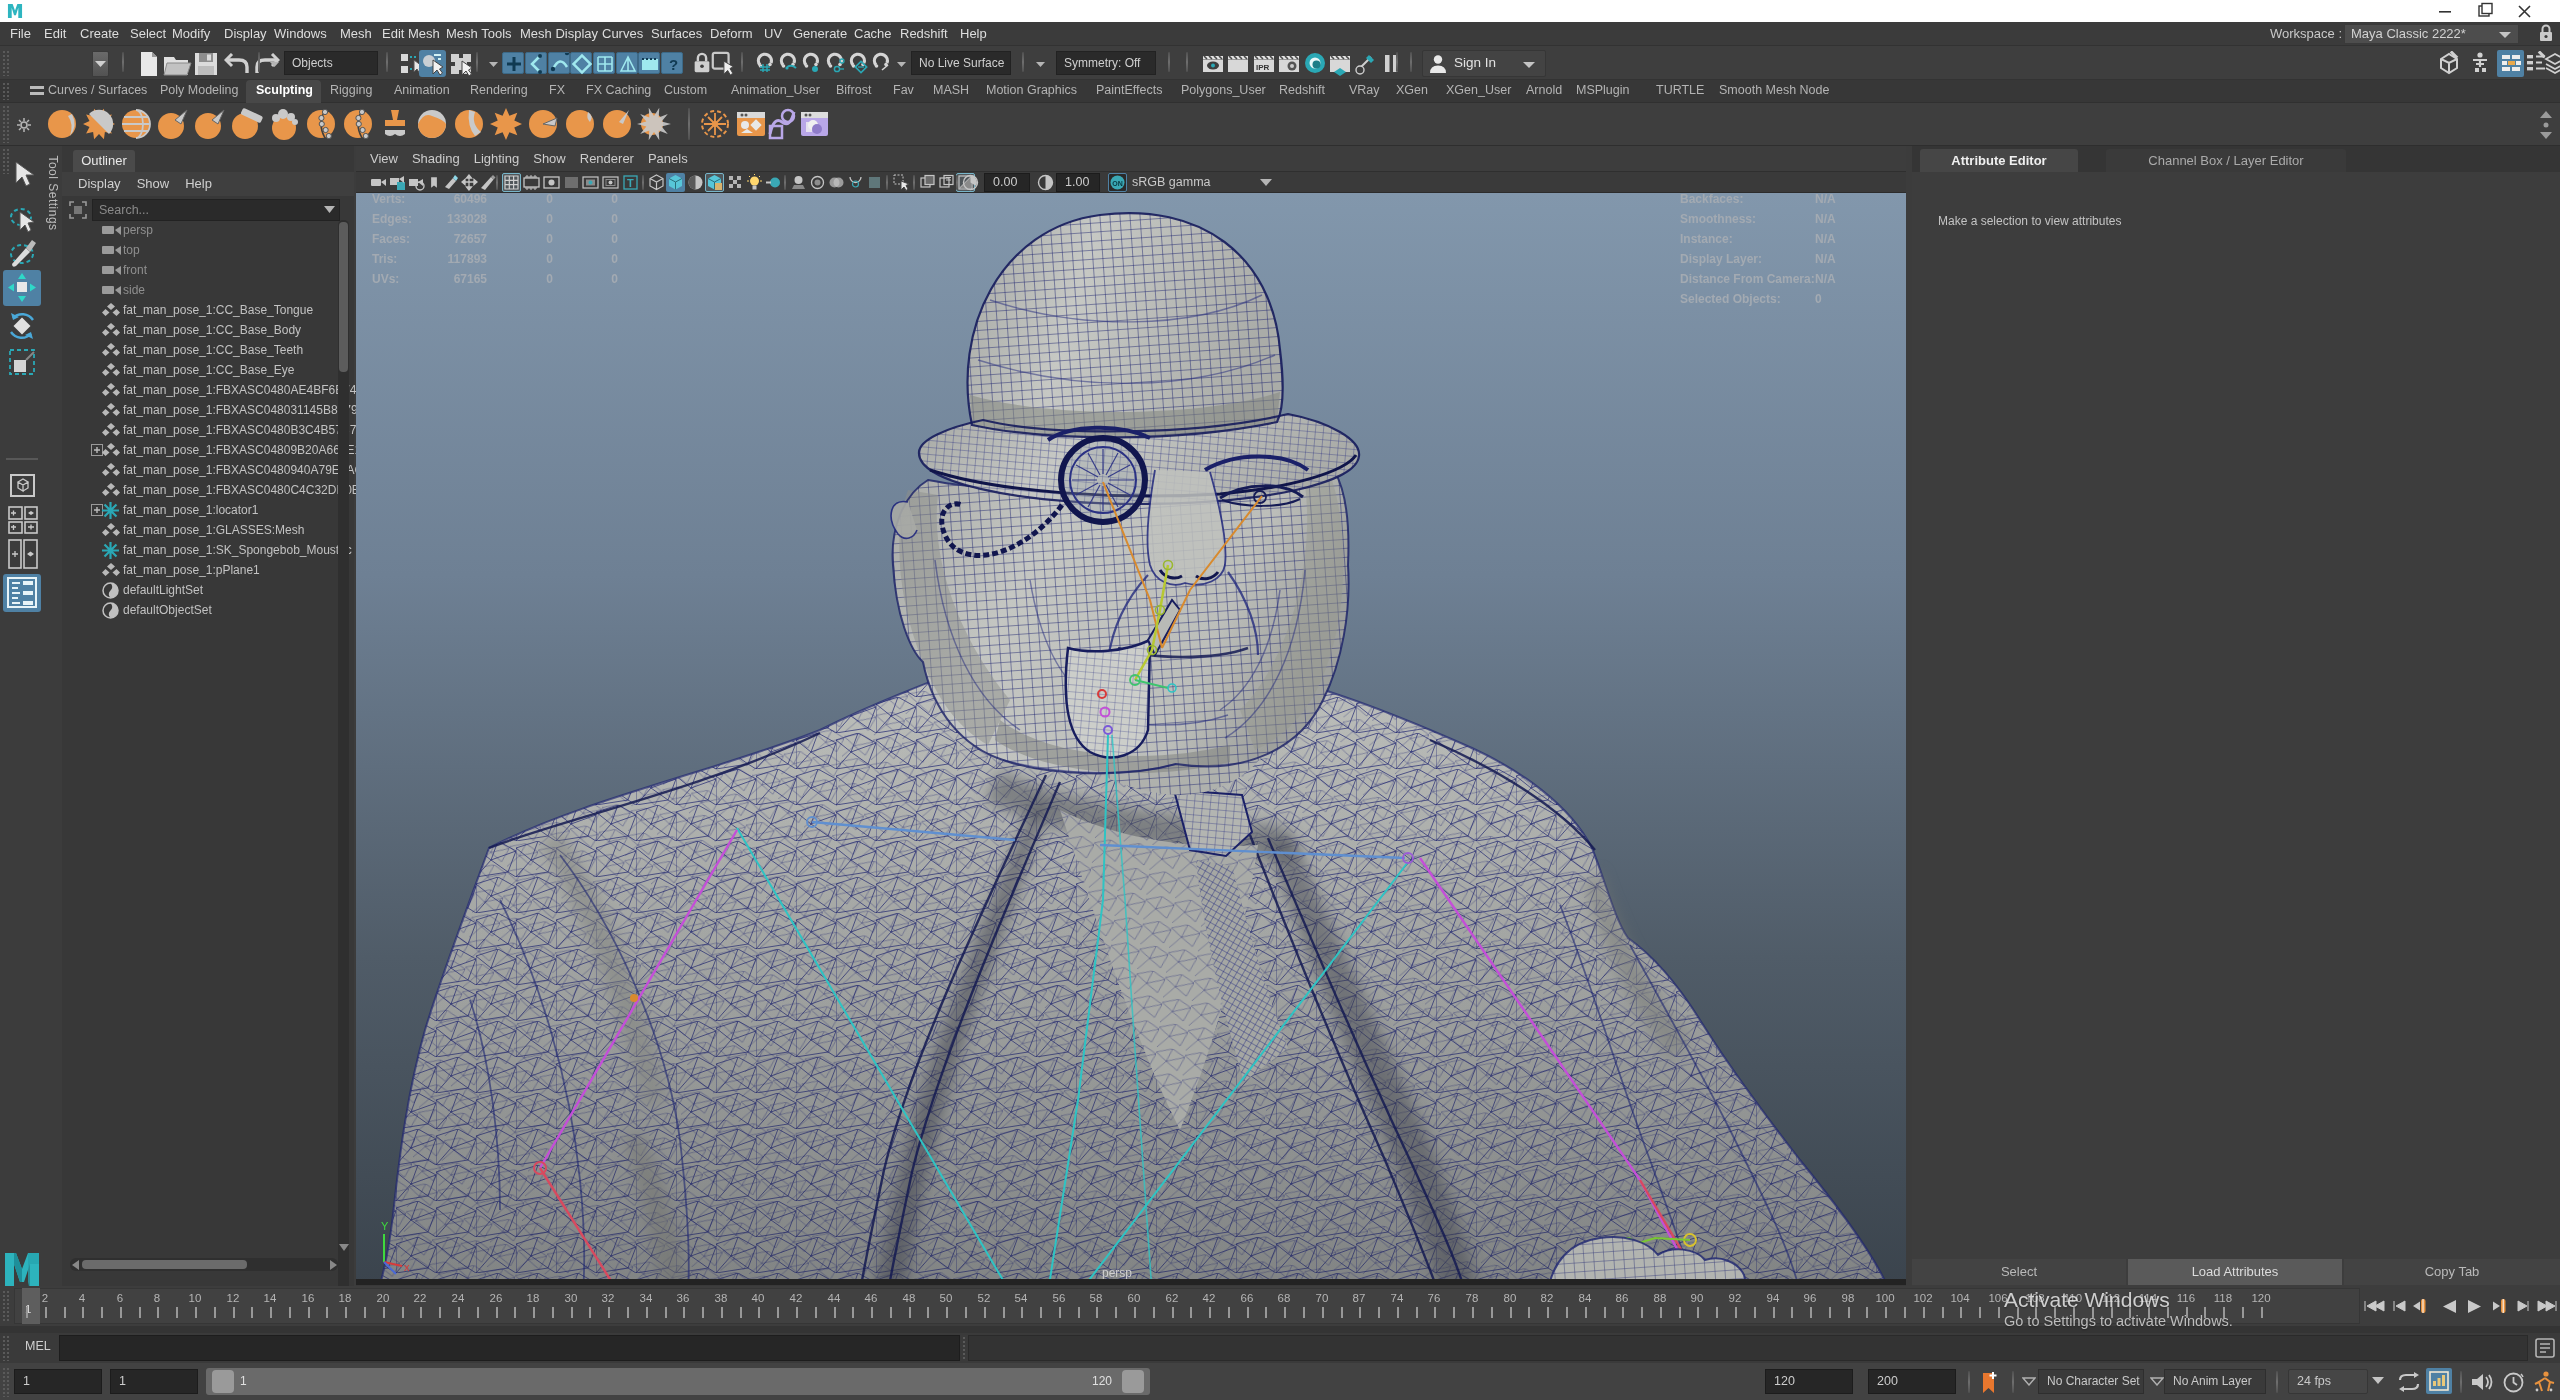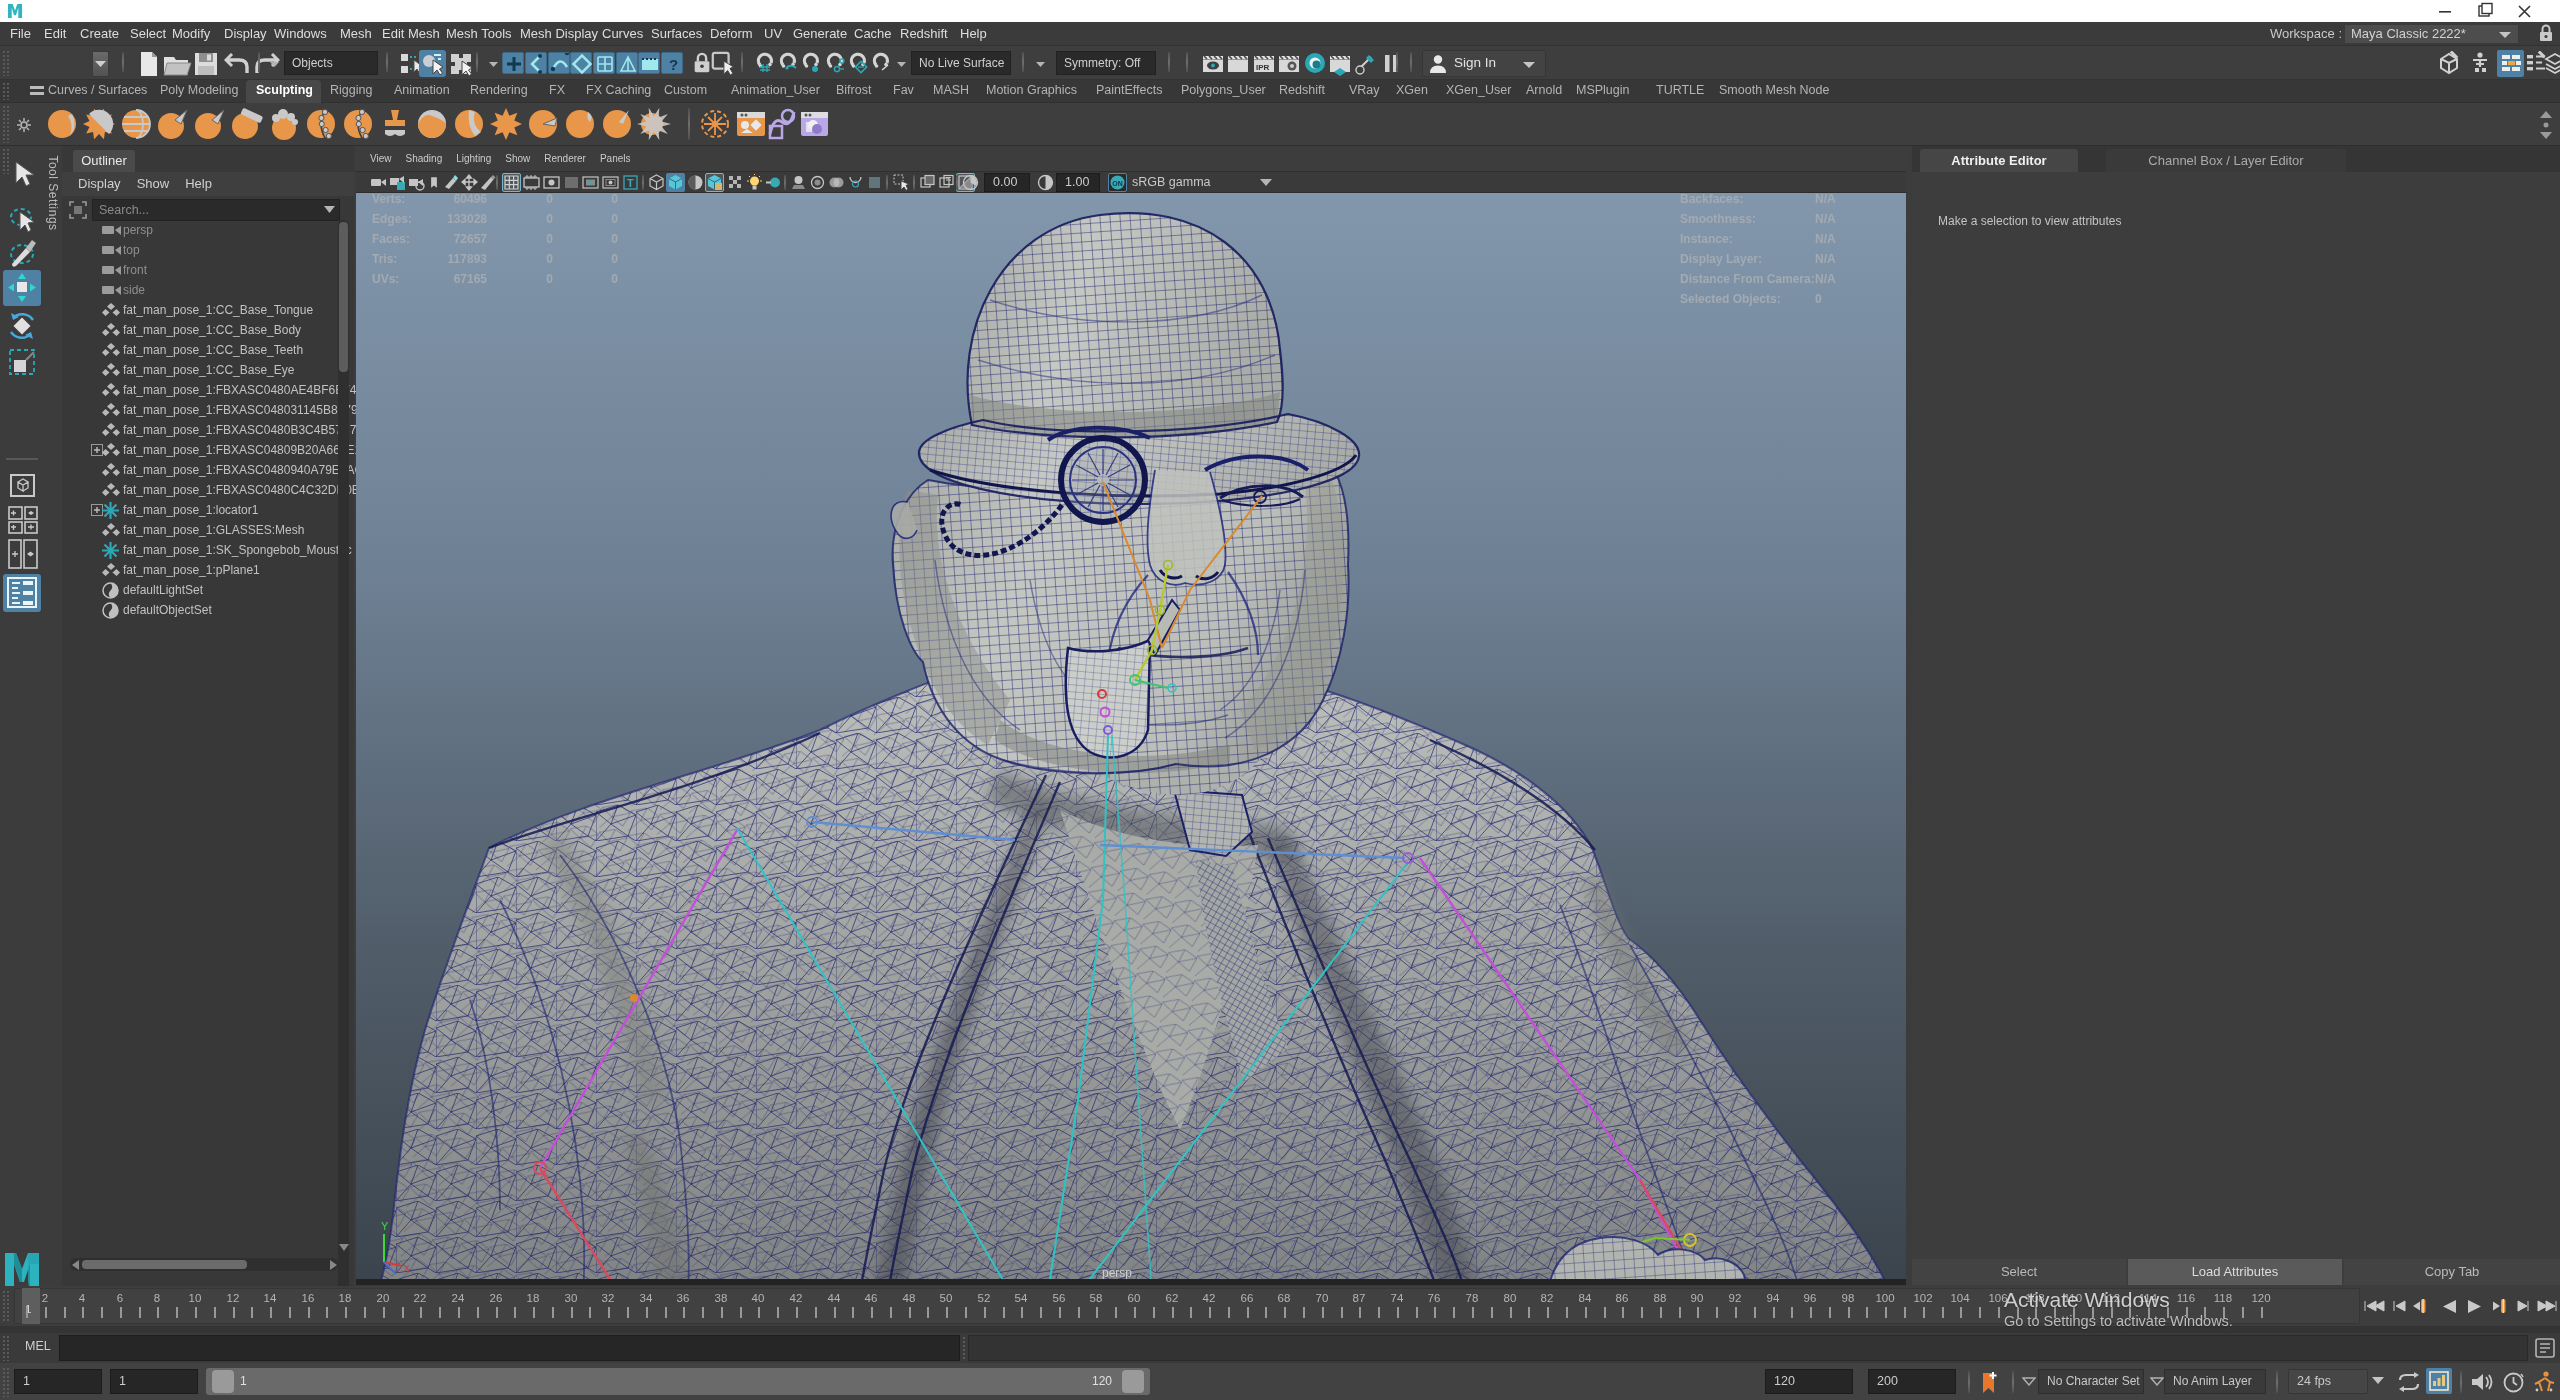--- a/index.html
+++ b/index.html
@@ -19,21 +19,21 @@
 #toolsettings{position:absolute;left:44px;top:146px;width:18px;height:1146px;background:#3c3c3c;}
 #toolsettings .vt{position:absolute;left:-31px;top:40px;width:80px;transform:rotate(90deg);font-size:12px;color:#bdbdbd;text-align:center;letter-spacing:.5px;}
 #outliner{position:absolute;left:62px;top:146px;width:292px;height:1146px;background:#383838;font-size:12.5px;}
 #outliner .tab{position:absolute;left:11px;top:4px;width:62px;height:22px;background:#4a4a4a;border-radius:3px 3px 0 0;color:#e8e8e8;text-align:center;line-height:22px;font-size:13px;}
 #outliner .menus{position:absolute;left:0px;top:26px;width:292px;height:24px;background:#3f3f3f;}
 #outliner .menus span{margin-left:16px;line-height:24px;color:#d0d0d0;font-size:13px;display:inline-block;}
 #outliner .search{position:absolute;left:30px;top:53px;width:248px;height:22px;background:#2a2a2a;border:1px solid #222;color:#8a8a8a;font-size:12.5px;line-height:20px;padding-left:6px;}
 .oli{position:absolute;height:20px;line-height:20px;color:#c2c2c2;white-space:nowrap;font-size:12px;}
 .oli.gray{color:#8f8f8f;}
 #viewport{position:absolute;left:356px;top:146px;width:1550px;height:1146px;background:#393939;}
-#vpmenus{position:absolute;left:0;top:0;width:1550px;height:26px;background:#3d3d3d;border-bottom:1px solid #2f2f2f;font-size:10px;color:#cccccc;}
+#vpmenus{position:absolute;left:0;top:0;width:1550px;height:26px;background:#3d3d3d;border-bottom:1px solid #2f2f2f;font-size:13px;color:#cccccc;}
 #vpmenus span{margin-left:14px;line-height:25px;display:inline-block;}
 #vpicons{position:absolute;left:0;top:26px;width:1550px;height:21px;background:#3a3a3a;border-bottom:1px solid #2c2c2c;}
 #vpcanvas{position:absolute;left:0;top:47px;width:1550px;height:1092px;}
 #attred{position:absolute;left:1912px;top:146px;width:648px;height:1146px;background:#3d3d3d;}
 #attred .tabs{position:absolute;left:0;top:0;width:648px;height:26px;background:#353535;}
 #attred .tab1{position:absolute;left:8px;top:3px;width:158px;height:23px;background:#464646;border-radius:3px 3px 0 0;color:#efefef;font-weight:bold;font-size:13px;text-align:center;line-height:23px;}
 #attred .tab2{position:absolute;left:194px;top:3px;width:240px;height:23px;background:#3a3a3a;border-radius:3px 3px 0 0;color:#aaaaaa;font-size:13px;text-align:center;line-height:23px;}
 #attred .menus{position:absolute;left:0;top:26px;width:648px;height:26px;font-size:13px;color:#d0d0d0;}
 #attred .menus span{margin-left:17px;line-height:26px;display:inline-block;}
 #attred .msg{position:absolute;left:26px;top:68px;font-size:12px;color:#c4c4c4;}

